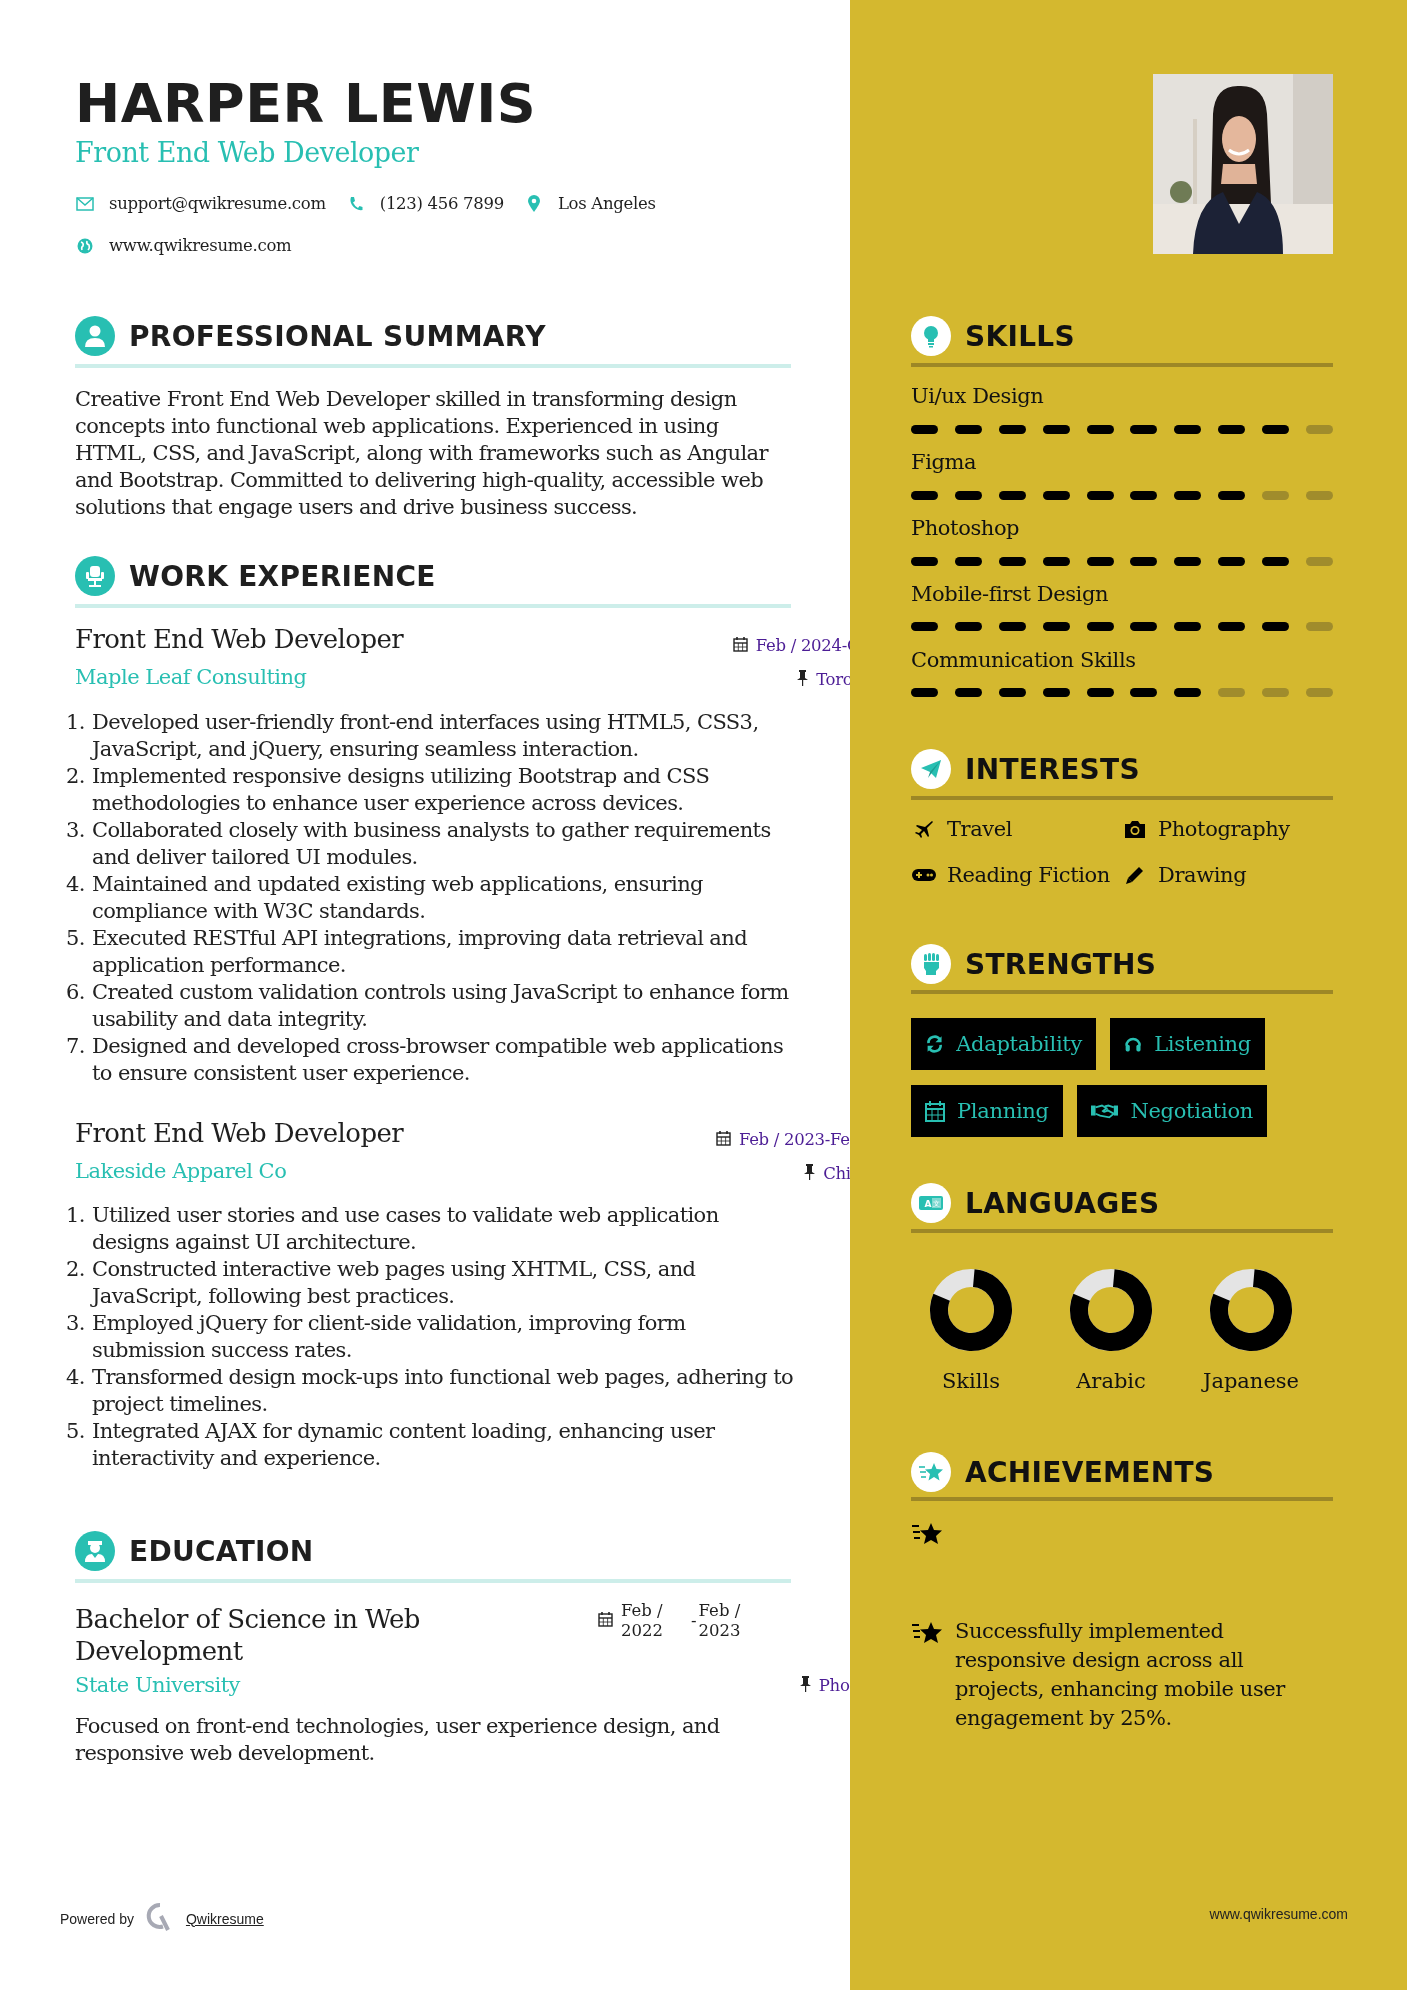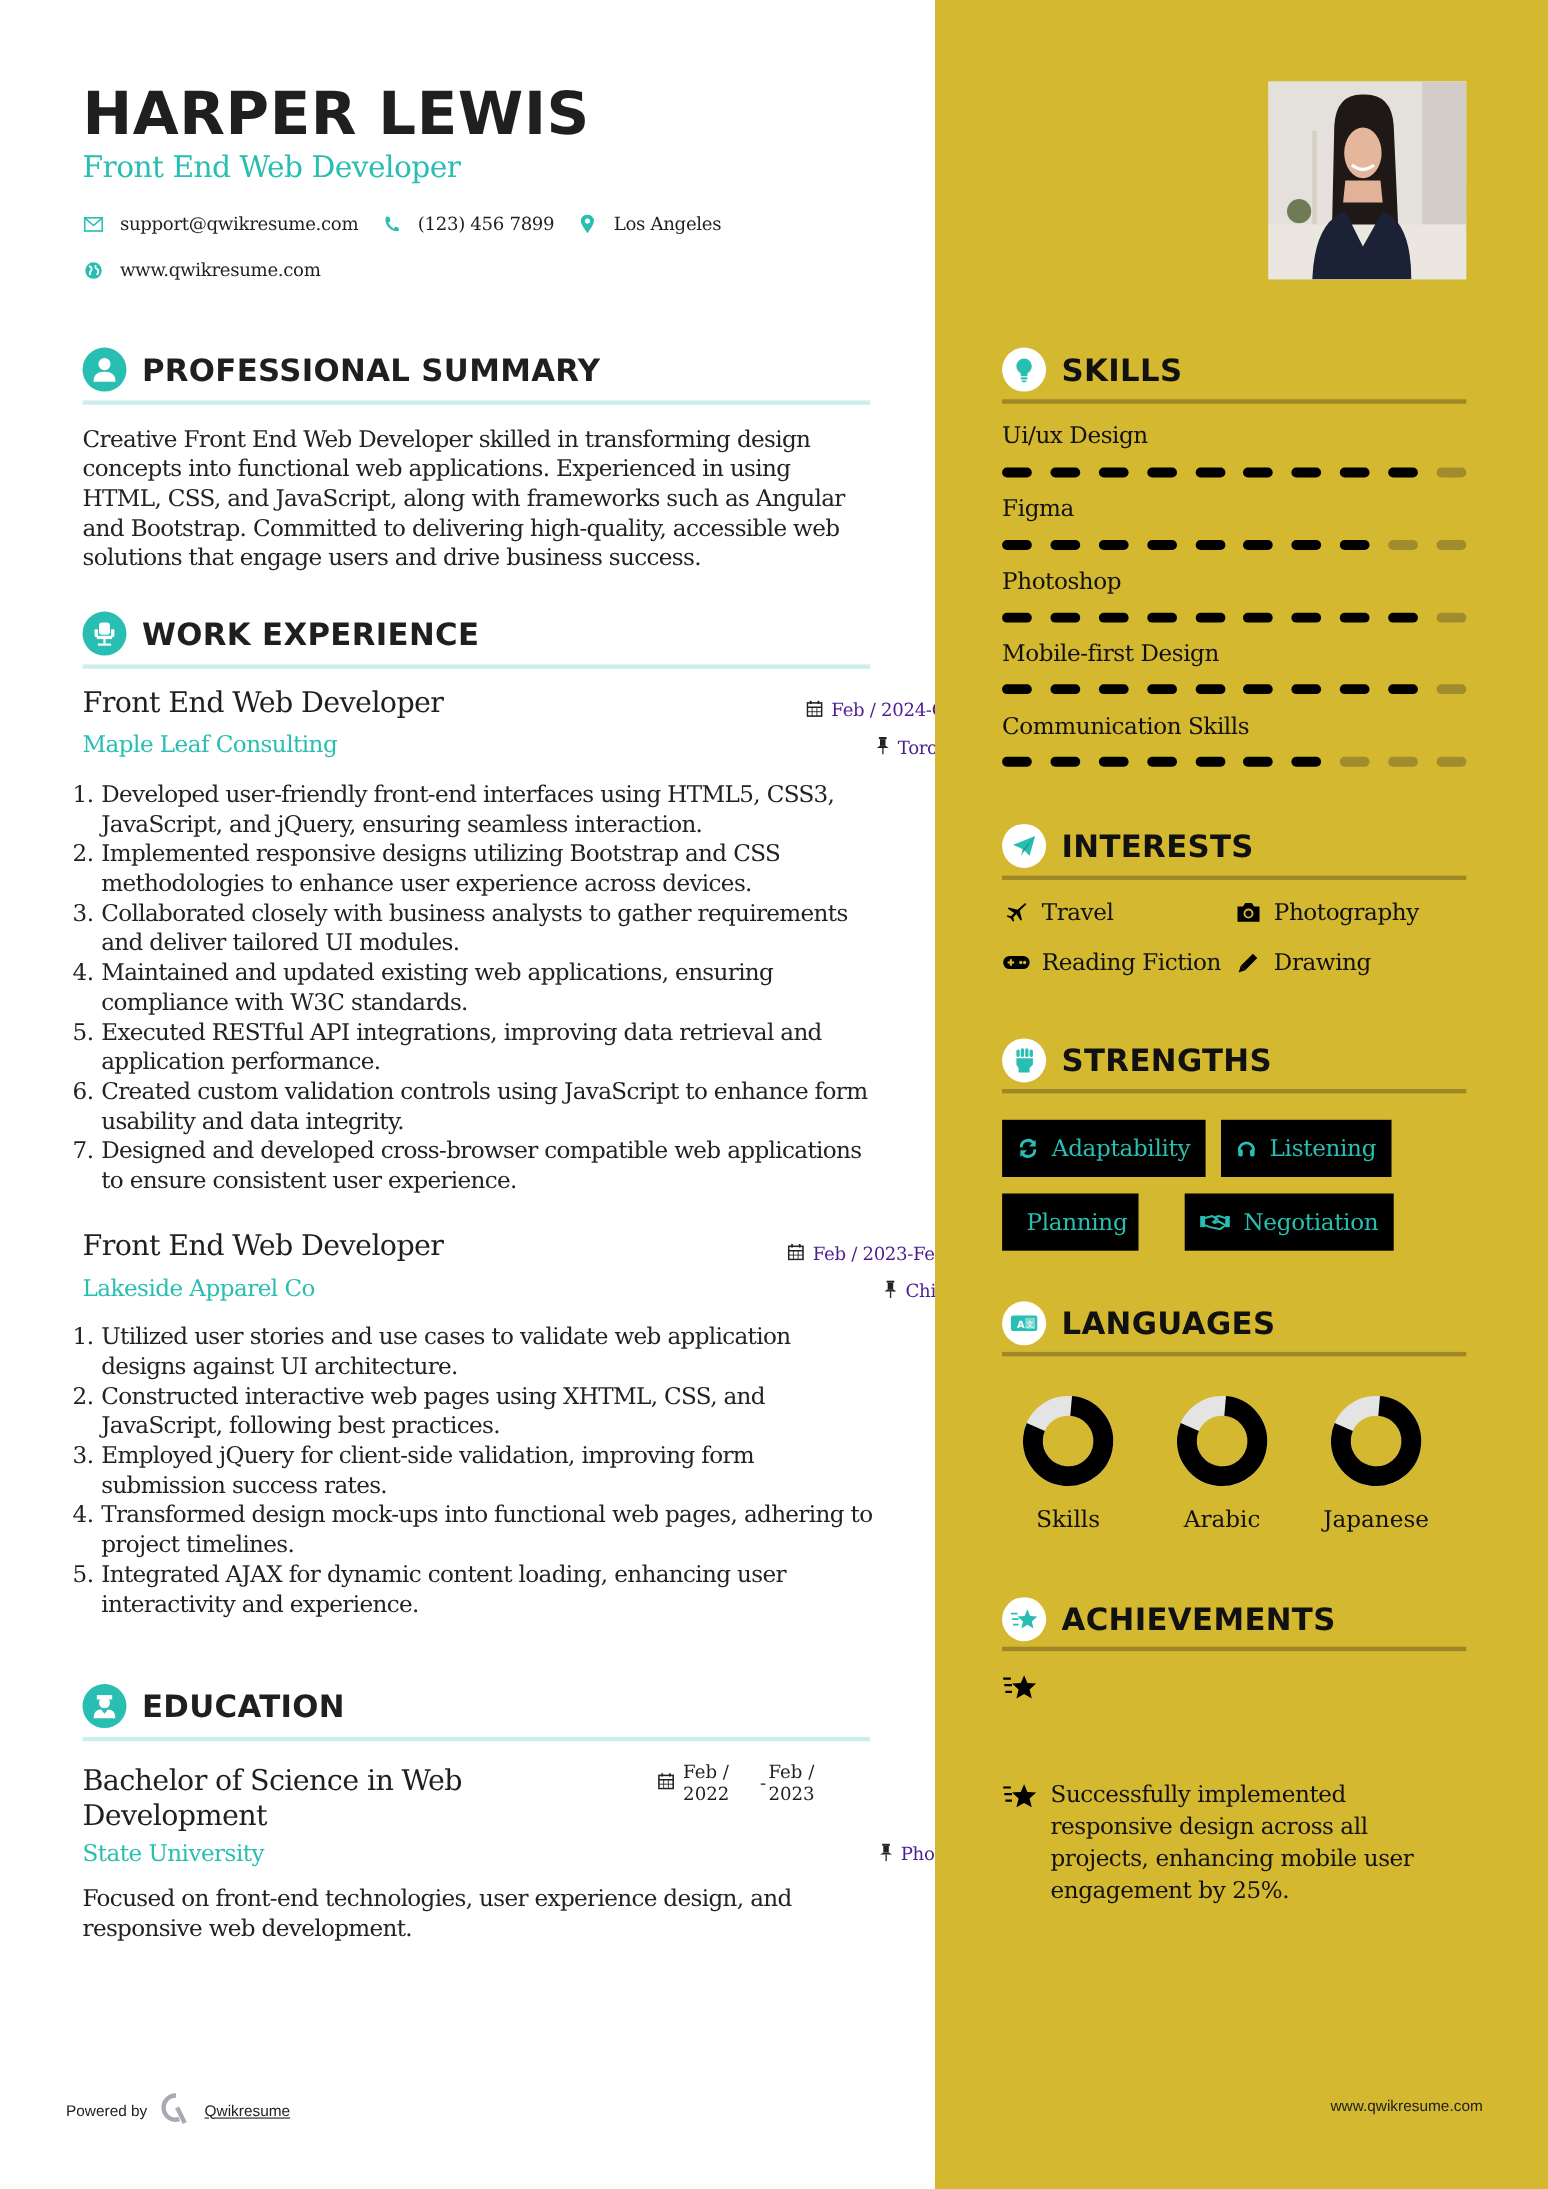--- a/index.html
+++ b/index.html
@@ -474,21 +474,21 @@
     <span>Adaptability</span>
   </div>
   <div class="chip" style="left:1110px; top:1018px; width:155px;">
     <svg width="22" height="22" viewBox="0 0 22 22">
         <path d="M3 13 A8 8 0 0 1 19 13" stroke="#28bfb2" stroke-width="3" fill="none"></path>
         <rect x="2" y="12" width="5" height="8" rx="2" fill="#28bfb2"></rect>
         <rect x="15" y="12" width="5" height="8" rx="2" fill="#28bfb2"></rect>
       </svg>
     <span>Listening</span>
   </div>
-  <div class="chip" style="left:911px; top:1085px; width:124px;justify-content:center;">
+  <div class="chip" style="left:911px; top:1085px; width:152px;">
     <svg width="20" height="22" viewBox="0 0 20 22">
         <rect x="1" y="4" width="18" height="17" fill="none" stroke="#28bfb2" stroke-width="2"></rect>
         <line x1="1" y1="9" x2="19" y2="9" stroke="#28bfb2" stroke-width="2"></line>
         <line x1="5" y1="1" x2="5" y2="6" stroke="#28bfb2" stroke-width="2"></line>
         <line x1="15" y1="1" x2="15" y2="6" stroke="#28bfb2" stroke-width="2"></line>
         <line x1="7" y1="9" x2="7" y2="21" stroke="#28bfb2" stroke-width="1"></line>
         <line x1="13" y1="9" x2="13" y2="21" stroke="#28bfb2" stroke-width="1"></line>
         <line x1="1" y1="15" x2="19" y2="15" stroke="#28bfb2" stroke-width="1"></line>
       </svg>
     <span>Planning</span>

